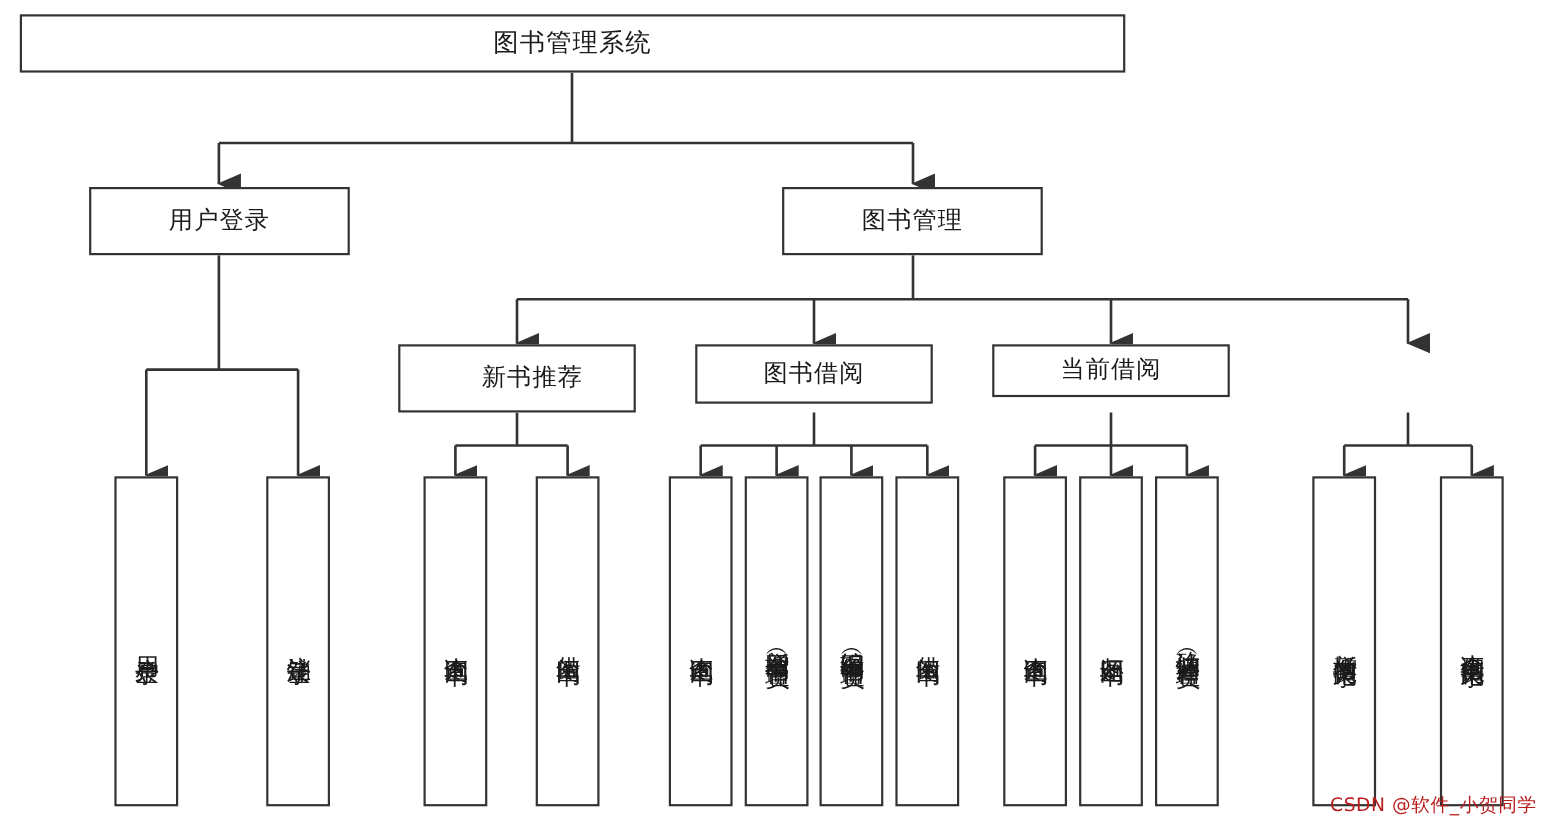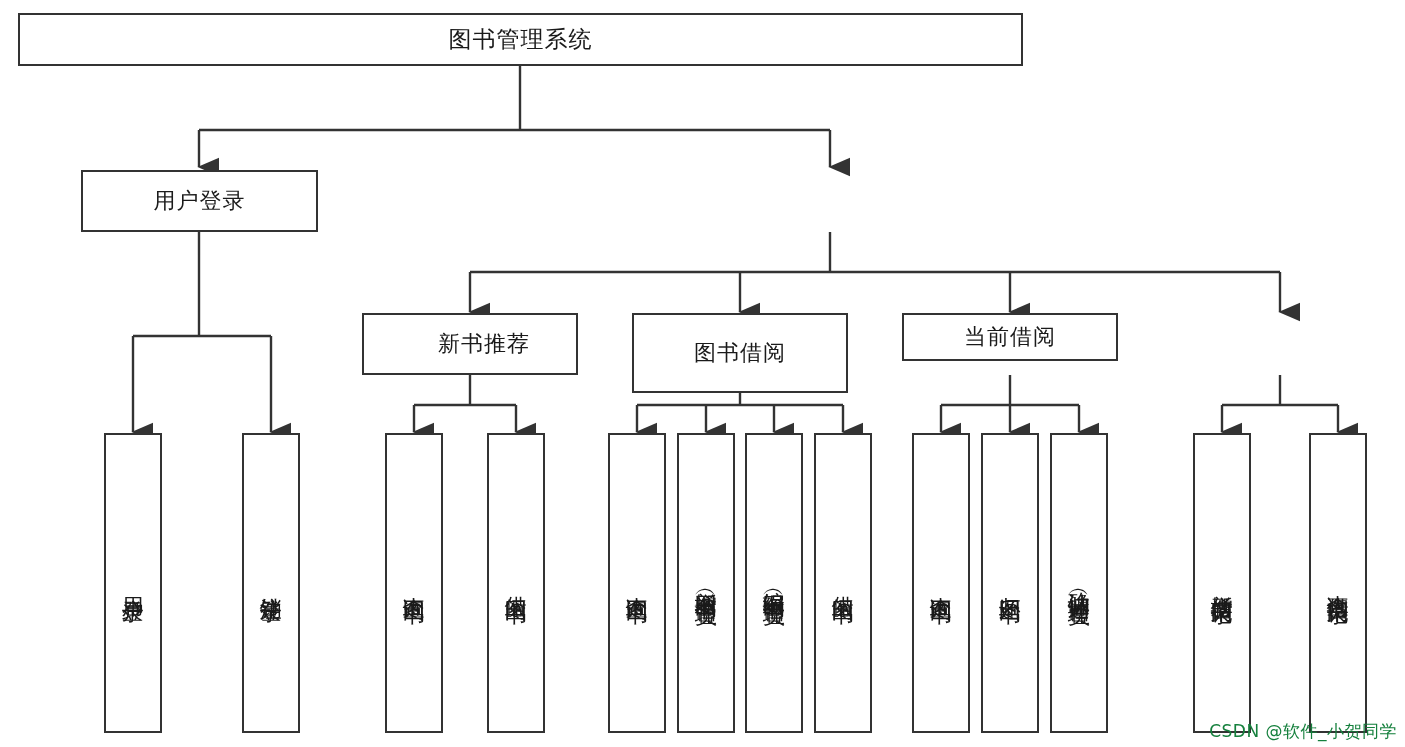--- a/index.html
+++ b/index.html
@@ -57,21 +57,21 @@
     display: block;
   }
   #root-node {
     font-size: 23px;
   }
   #watermark {
     position: absolute;
     right: 8px;
     bottom: 4px;
     font-size: 17px;
-    color: #15803d;
+    color: #b91c1c;
     white-space: nowrap;
     z-index: 3;
     letter-spacing: 0.5px;
   }
 </style>
 </head>
 <body>
 
 <div id="canvas">
 
@@ -139,23 +139,24 @@
       <path d="M 1280 375 L 1280 405"></path>
       <path d="M 1222 405 L 1338 405"></path>
       <path d="M 1222 405 L 1222 432" marker-end="url(#arrowdown)"></path>
       <path d="M 1338 405 L 1338 432" marker-end="url(#arrowdown)"></path>
     </g>
   </svg>
 
   <div class="node horiz" id="root-node" style="left:18px; top:13px; width:1005px; height:53px;">图书管理系统</div>
 
   <div class="node horiz" style="left:81px; top:170px; width:237px; height:62px;">用户登录</div>
+  <div class="node horiz" style="left:711px; top:170px; width:237px; height:62px;">图书管理</div>
 
   <div class="node horiz" style="left:362px; top:313px; width:216px; height:62px;padding-left:28px;">新书推荐</div>
-  <div class="node horiz" style="left:632px; top:313px; width:216px; height:80px;">图书借阅</div>
+  <div class="node horiz" style="left:632px; top:313px; width:216px; height:54px;">图书借阅</div>
   <div class="node horiz" style="left:902px; top:313px; width:216px; height:48px;">当前借阅</div>
 
   <div class="node vert" style="left:104px; top:433px; width:58px; height:300px;">
     <span>用户登录</span>
   </div>
   <div class="node vert" style="left:242px; top:433px; width:58px; height:300px;">
     <span>注销登录</span>
   </div>
 
   <div class="node vert" style="left:385px; top:433px; width:58px; height:300px;">

